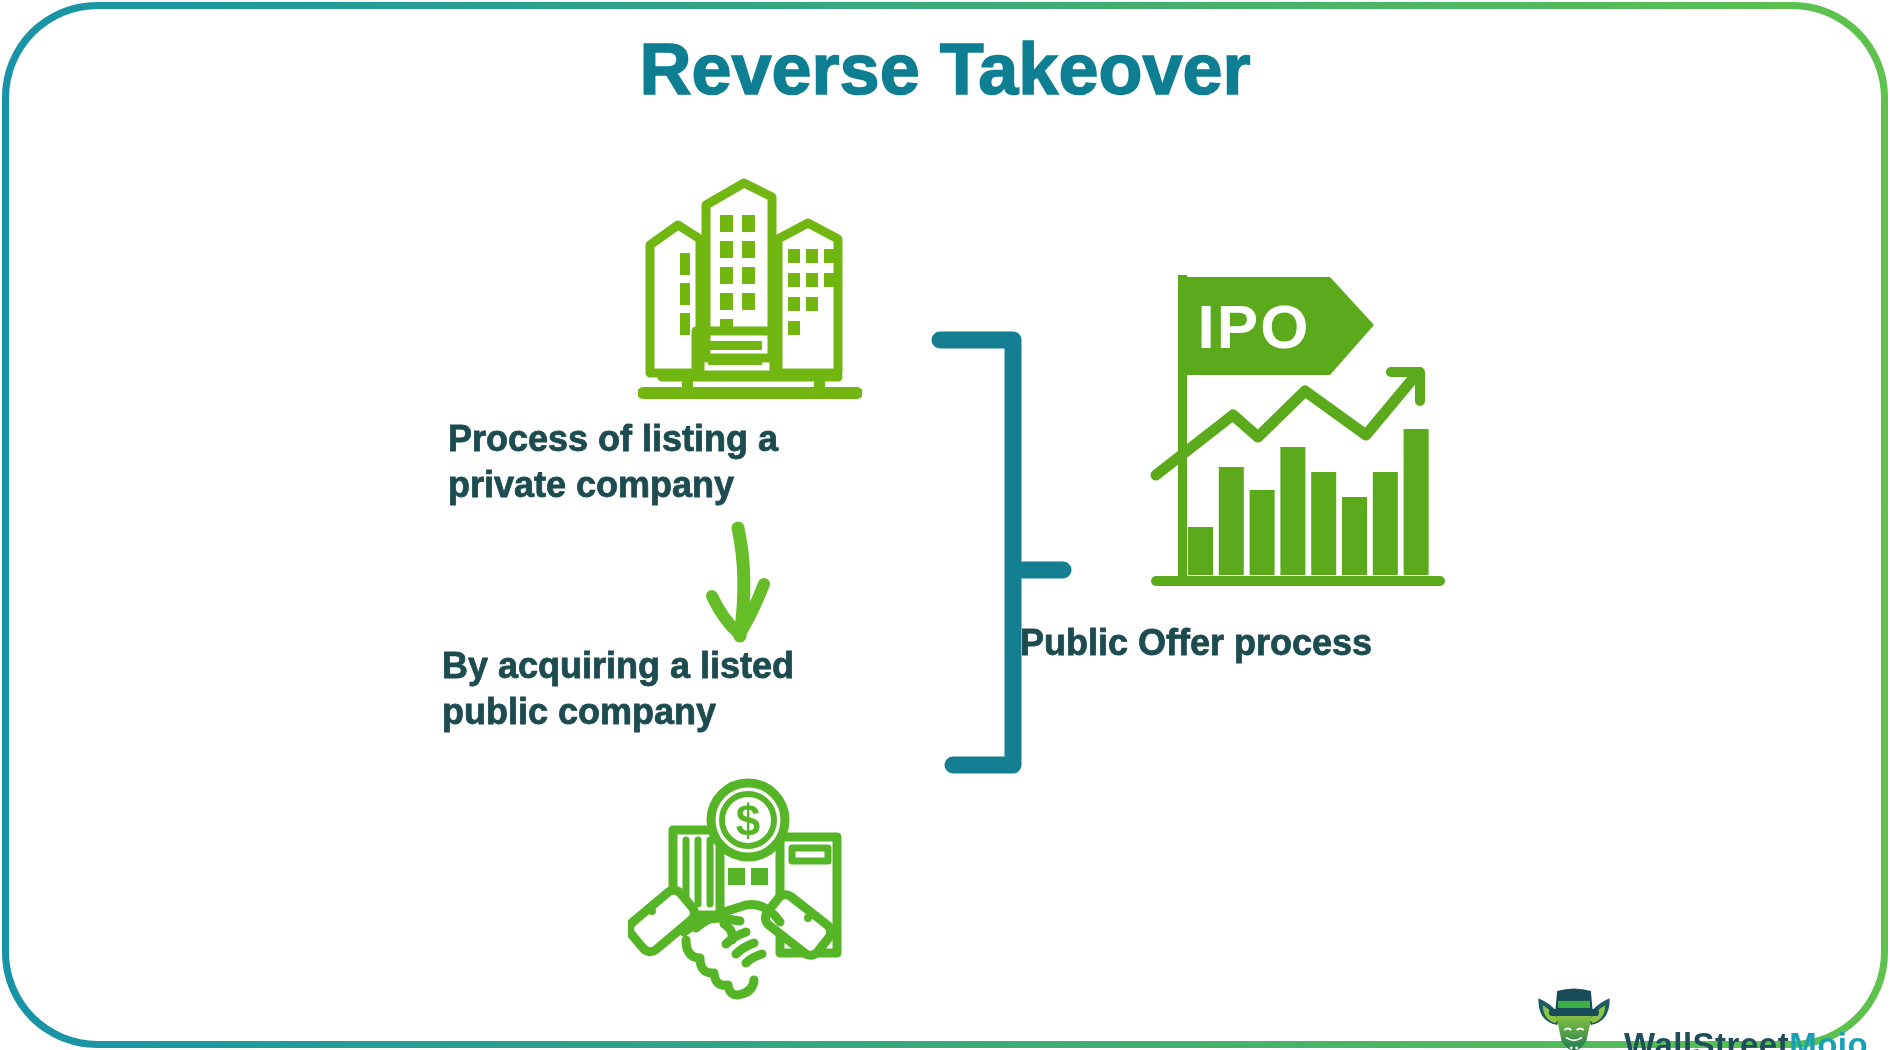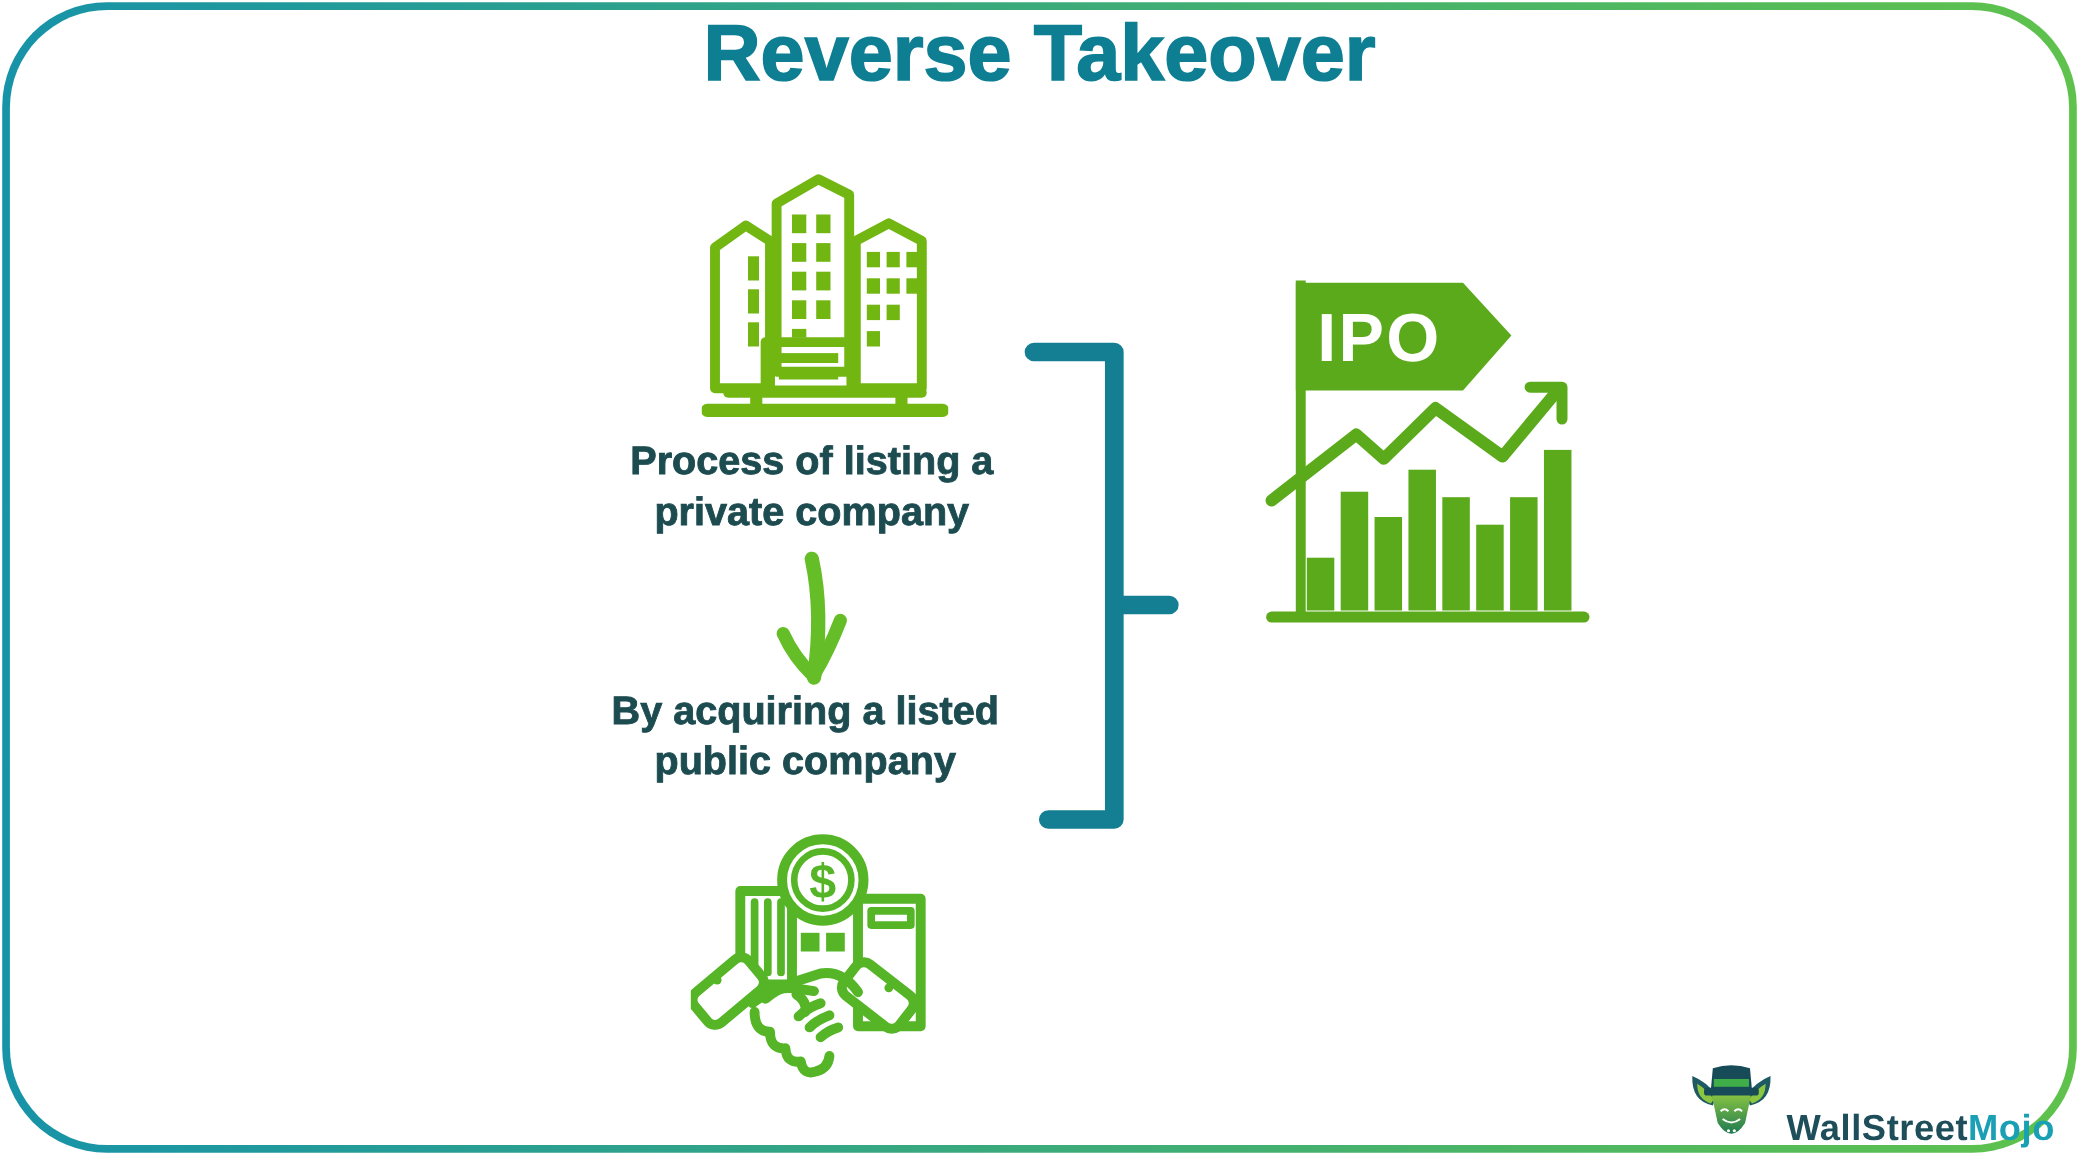--- a/index.html
+++ b/index.html
@@ -7,28 +7,28 @@
     width:1890px;height:1050px;position:relative;background:#ffffff;
     font-family:"Liberation Sans",sans-serif;overflow:hidden;
   }
   .frame{
     position:absolute;inset:2px;border-radius:95px;
     background:linear-gradient(90deg,#1793a8,#5fc24c);
   }
   .frame-inner{
     position:absolute;inset:7px;border-radius:89px;background:#ffffff;
   }
-  .content{position:absolute;inset:0;}
+  .content{position:absolute;inset:0;margin-top:20px;}
   .title{
     position:absolute;left:0;top:8px;width:100%;text-align:center;
     font-size:72px;font-weight:bold;color:#0e7e93;letter-spacing:0px;
     -webkit-text-stroke:1.5px #0e7e93;
   }
   .txt{
-    position:absolute;text-align:center;font-weight:bold;color:#1c4b50;
+    position:absolute;text-align:left;font-weight:bold;color:#1c4b50;
     font-size:36px;line-height:46px;-webkit-text-stroke:0.8px #1c4b50;
   }
   .t1{left:448px;top:396px;width:580px;}
   .t2{left:442px;top:623px;width:580px;}
   .t3{left:1020px;top:600px;width:580px;}
   .icon{position:absolute;}
   .buildings{left:638px;top:153px;}
   .downarrow{left:695px;top:500px;}
   .handshake{left:628px;top:752px;}
   .bracket{left:925px;top:305px;}
@@ -167,20 +167,21 @@
         <rect x="194.0" y="234" width="25" height="78"></rect>
         <rect x="224.8" y="209" width="25" height="103"></rect>
         <rect x="255.6" y="166" width="25" height="146"></rect>
       </g>
     <polyline points="8,212 85,152 110,174 157,128 218,172 268,112" fill="none" stroke="#5baa1b" stroke-width="11" stroke-linejoin="round" stroke-linecap="round"></polyline>
     <path d="M 243,109 H 272 M 272,109 V 138" fill="none" stroke="#5baa1b" stroke-width="10" stroke-linecap="round"></path>
     <line x1="8" y1="318" x2="292" y2="318" stroke="#5baa1b" stroke-width="10" stroke-linecap="round"></line>
   </svg>
 
   <div class="txt t3">
+    <div>Public Offer process</div>
   </div>
 
   <div class="logo">
     <svg width="80" height="80" viewBox="0 0 90 90">
       <defs>
         <linearGradient id="faceGrad" x1="0" y1="0" x2="0" y2="1">
           <stop offset="0" stop-color="#8cc640"></stop>
           <stop offset="1" stop-color="#1f7a52"></stop>
         </linearGradient>
       </defs>

